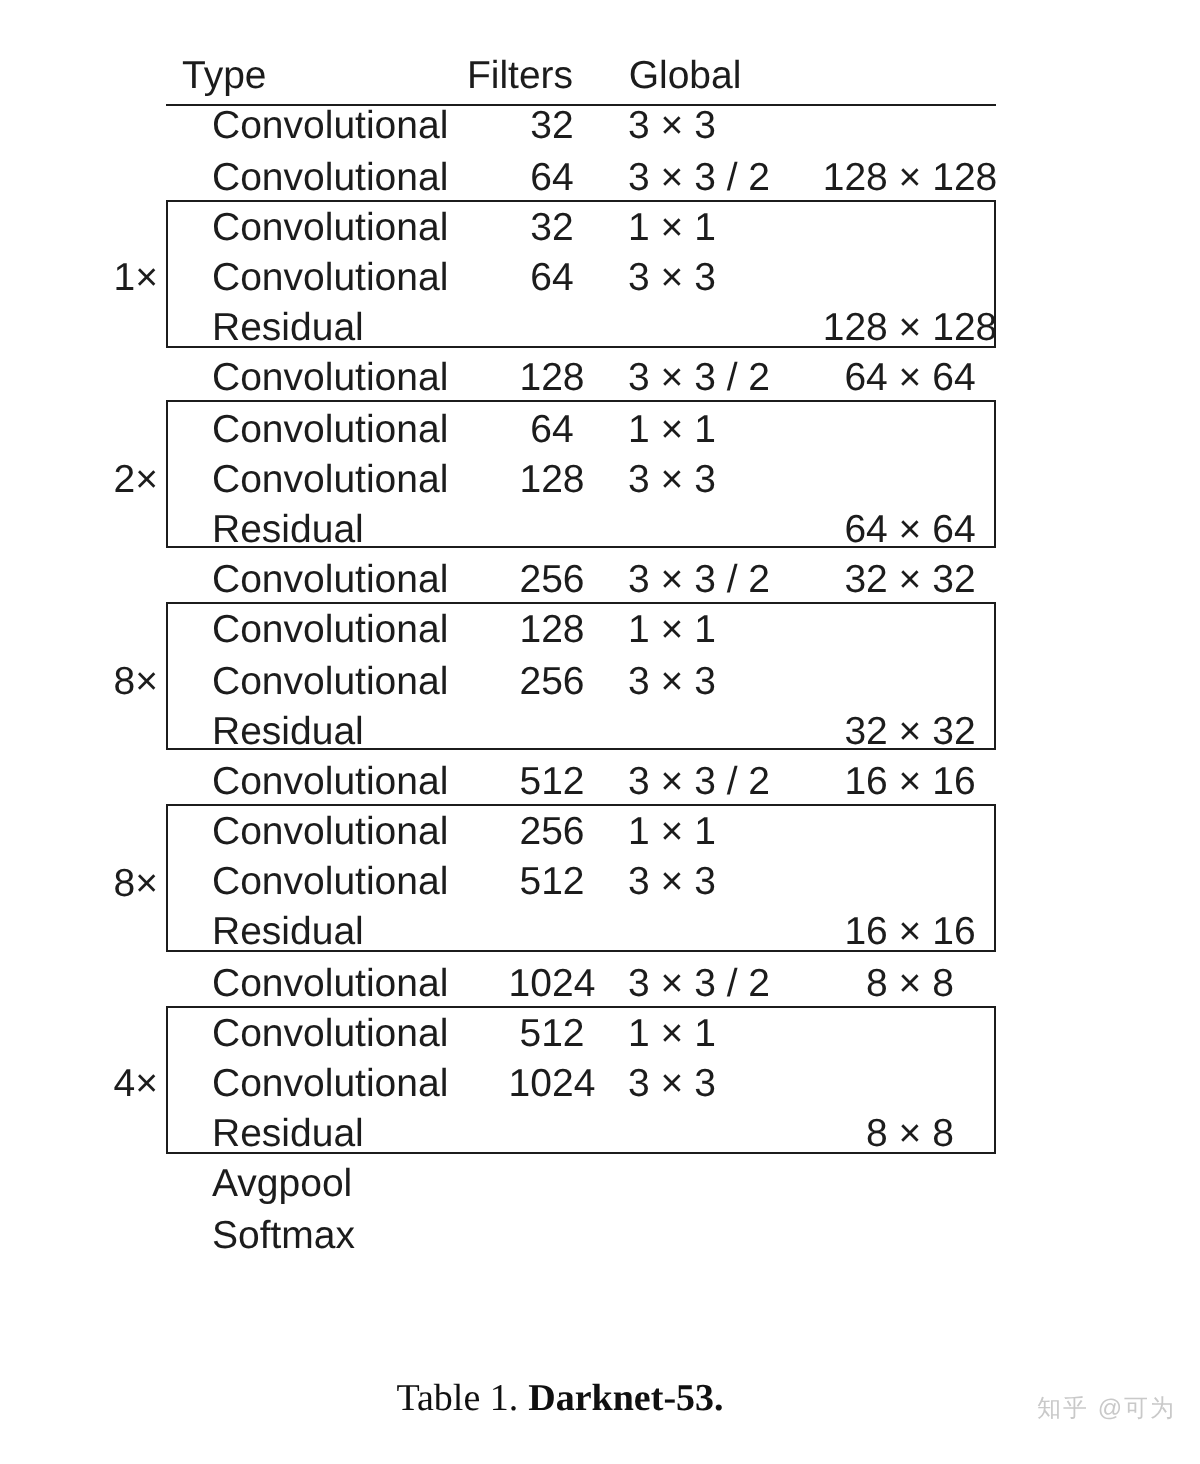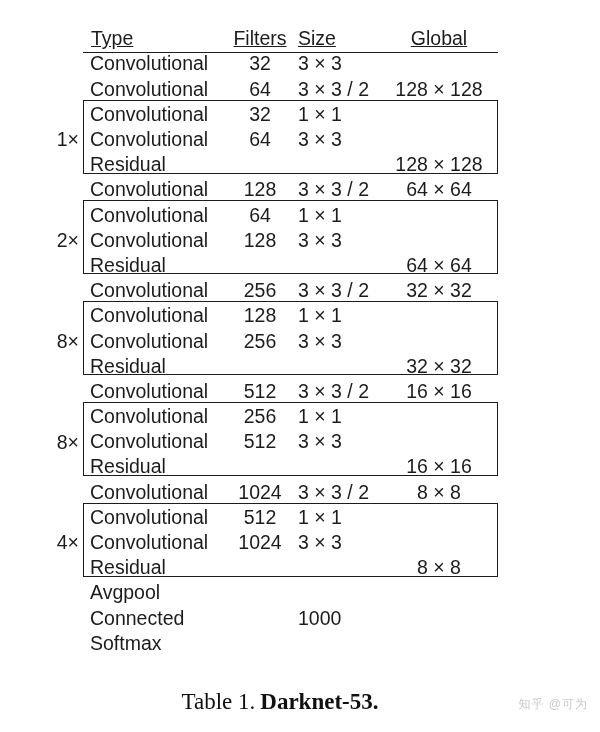--- a/index.html
+++ b/index.html
@@ -12,31 +12,32 @@
     overflow: hidden;
   }
   .page { position: absolute; inset: 0; background: #ffffff; }
 
   
   .header-row {
     position: absolute; left: 83px; top: 26px; width: 415px; height: 27px;
     display: grid; grid-template-columns: 142px 70px 95px 98px;
     align-items: center;
     border-bottom: 1.6px solid #1c1c1c;
-    font-size: 19.5px; line-height: 1; text-decoration: underline;
+    font-size: 19.5px; line-height: 1;
   }
 
   
   .rows { position: absolute; left: 83px; top: 51.6px; width: 415px; }
   .row {
     height: 25.2px;
     display: grid; grid-template-columns: 142px 70px 95px 98px;
     align-items: center;
     font-size: 19.5px; line-height: 1;
     white-space: nowrap;
+    margin-left: 16px;
   }
   .c.type   { padding-left: 7px; text-align: left; }
   .c.filters{ text-align: center; }
   .c.size   { padding-left: 3px; text-align: left; }
   .c.output { text-align: center; }
   .header-row .c.type { padding-left: 8px; }
 
   
   .block-border {
     position: absolute; left: 83px; width: 415px; height: 74px;
@@ -60,21 +61,21 @@
   .m2 { top: 228px; }
   .m3 { top: 328.8px; }
   .m4 { top: 429.6px; }
   .m5 { top: 530.4px; }
 
   
   .caption {
     position: absolute; left: 0; top: 689px; width: 560px;
     text-align: center;
     font-family: "Liberation Serif", serif;
-    font-size: 23px; color: #101010;
+    font-size: 19px; color: #101010;
   }
   .caption .cap-title { font-weight: 700; margin-left: 5px; }
 
   
   .watermark {
     position: absolute; right: 12px; top: 696px;
     font-size: 12px; color: #c9c9c9;
     font-family: "Liberation Sans", sans-serif;
     letter-spacing: 1px;
   }
@@ -92,21 +93,20 @@
 
   <span class="mult m1">1×</span>
   <span class="mult m2">2×</span>
   <span class="mult m3">8×</span>
   <span class="mult m4">8×</span>
   <span class="mult m5">4×</span>
 
   <div class="header-row">
     <span class="c type">Type</span>
     <span class="c filters">Filters</span>
-    <span class="c size">Size</span>
     <span class="c output">Global</span>
   </div>
 
   <div class="rows">
     <div class="row">
       <span class="c type">Convolutional</span>
       <span class="c filters">32</span>
       <span class="c size">3 × 3</span>
     </div>
     <div class="row">
@@ -225,26 +225,20 @@
     </div>
     <div class="row">
       <span class="c type">Residual</span>
       <span class="c filters"></span>
       <span class="c size"></span>
       <span class="c output">8 × 8</span>
     </div>
     <div class="row">
       <span class="c type">Avgpool</span>
       <span class="c filters"></span>
-      <span class="c output"></span>
-    </div>
-    <div class="row">
-      <span class="c type">Connected</span>
-      <span class="c filters"></span>
-      <span class="c size">1000</span>
       <span class="c output"></span>
     </div>
     <div class="row">
       <span class="c type">Softmax</span>
       <span class="c filters"></span>
       <span class="c size"></span>
       <span class="c output"></span>
     </div>
   </div>
 

